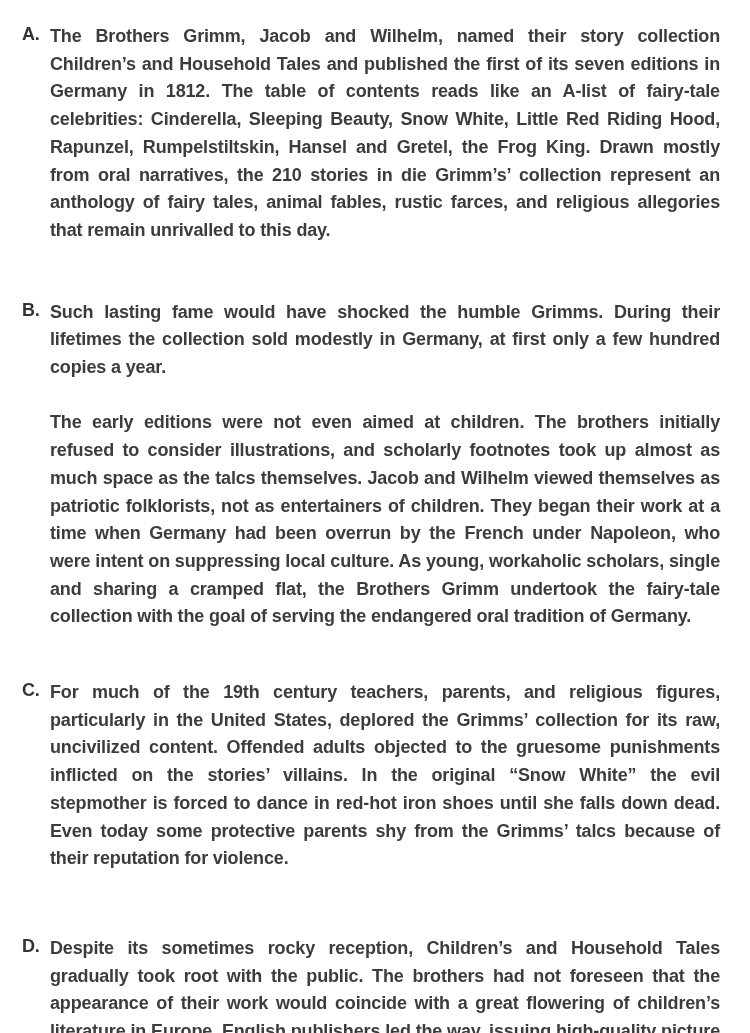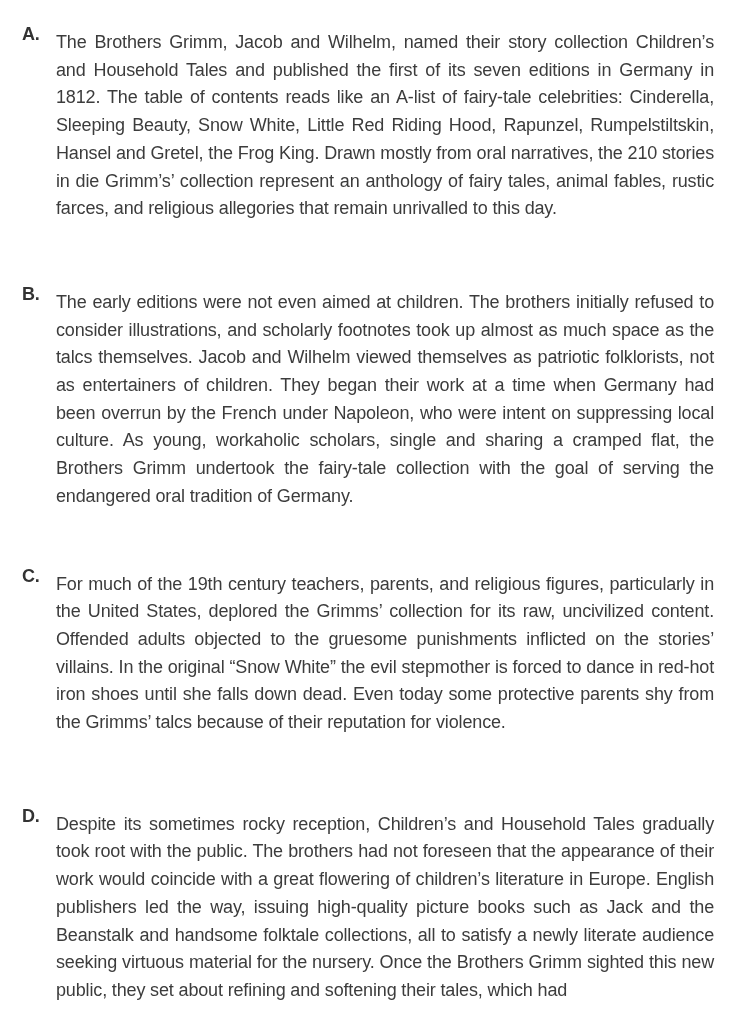--- a/index.html
+++ b/index.html
@@ -22,22 +22,23 @@
     grid-template-columns: 26px 1fr;
     font-size: 18px;
     line-height: 27.7px;
     letter-spacing: -0.15px;
   }
   .para .label {
     font-weight: bold;
     color: #333333;
   }
   .para .body p {
-    margin: 8px;
+    margin: 2px;
     text-align: justify;
+    font-weight: bold;
   }
   .para .body p + p {
     margin-top: 27.7px;
   }
   .para-a { margin-bottom: 50px; }
   .para-b { margin-bottom: 44px; }
   .para-c { margin-bottom: 58px; }
   .para-d { margin-bottom: 0; }
 </style>
 </head>
@@ -48,20 +49,21 @@
   <section class="para para-a">
     <span class="label">A.</span>
     <div class="body">
       <p>The Brothers Grimm, Jacob and Wilhelm, named their story collection Children’s and Household Tales and published the first of its seven editions in Germany in 1812. The table of contents reads like an A-list of fairy-tale celebrities: Cinderella, Sleeping Beauty, Snow White, Little Red Riding Hood, Rapunzel, Rumpelstiltskin, Hansel and Gretel, the Frog King. Drawn mostly from oral narratives, the 210 stories in die Grimm’s’ collection represent an anthology of fairy tales, animal fables, rustic farces, and religious allegories that remain unrivalled to this day.</p>
     </div>
   </section>
 
   <section class="para para-b">
     <span class="label">B.</span>
     <div class="body">
+      <p>Such lasting fame would have shocked the humble Grimms. During their lifetimes the collection sold modestly in Germany, at first only a few hundred copies a year.</p>
       <p>The early editions were not even aimed at children. The brothers initially refused to consider illustrations, and scholarly footnotes took up almost as much space as the talcs themselves. Jacob and Wilhelm viewed themselves as patriotic folklorists, not as entertainers of children. They began their work at a time when Germany had been overrun by the French under Napoleon, who were intent on suppressing local culture. As young, workaholic scholars, single and sharing a cramped flat, the Brothers Grimm undertook the fairy-tale collection with the goal of serving the endangered oral tradition of Germany.</p>
     </div>
   </section>
 
   <section class="para para-c">
     <span class="label">C.</span>
     <div class="body">
       <p>For much of the 19th century teachers, parents, and religious figures, particularly in the United States, deplored the Grimms’ collection for its raw, uncivilized content. Offended adults objected to the gruesome punishments inflicted on the stories’ villains. In the original “Snow White” the evil stepmother is forced to dance in red-hot iron shoes until she falls down dead. Even today some protective parents shy from the Grimms’ talcs because of their reputation for violence.</p>
     </div>
   </section>

